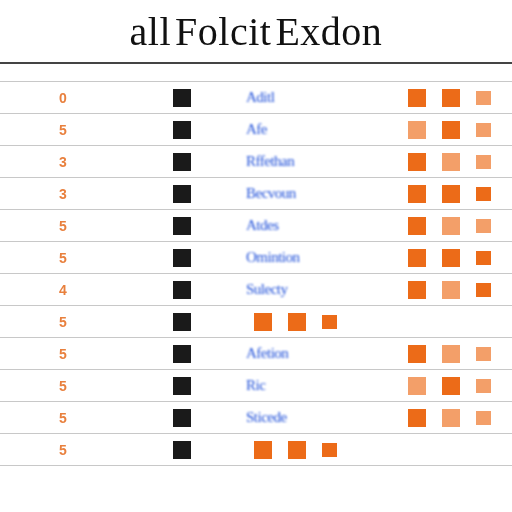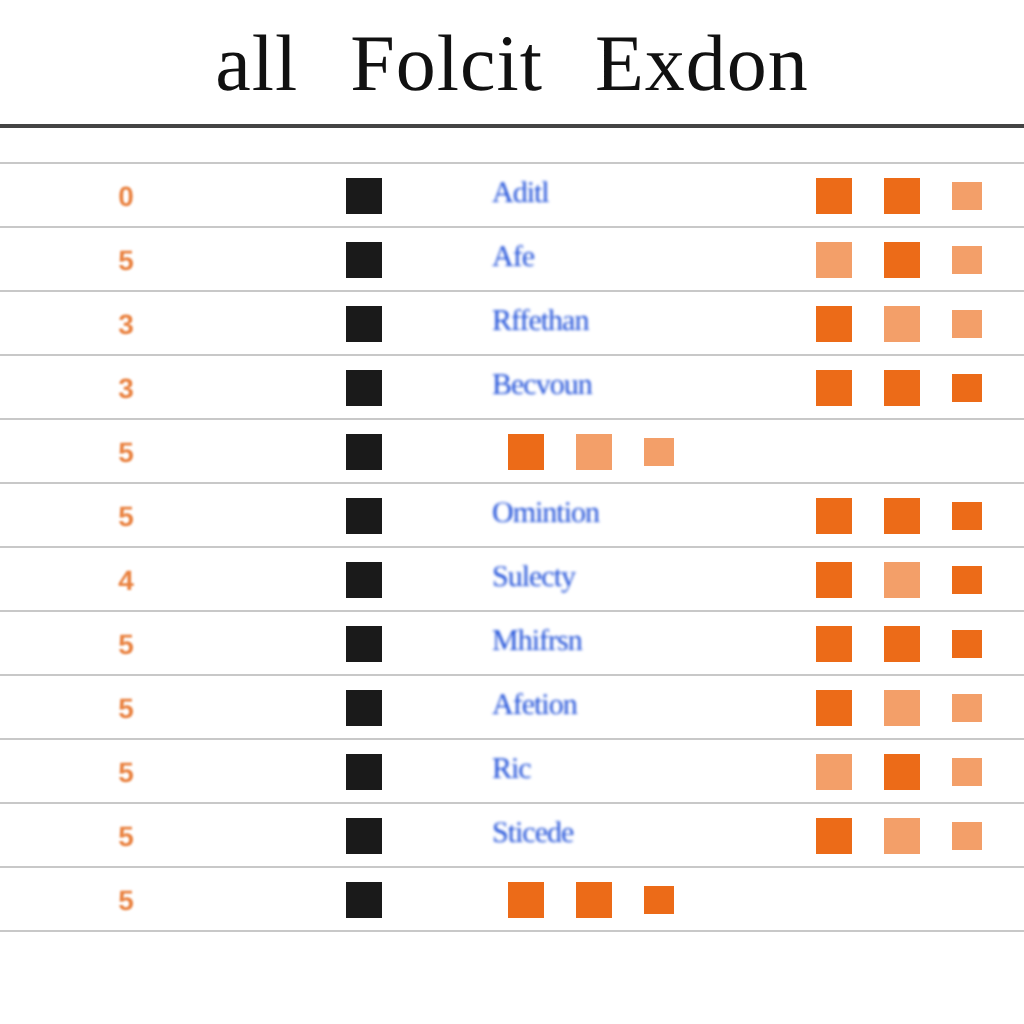--- a/index.html
+++ b/index.html
@@ -8,21 +8,21 @@
     height: 512px;
     overflow: hidden;
     background: #ffffff;
     font-family: Arial, Helvetica, sans-serif;
   }
   .title-bar {
     height: 64px;
     display: flex;
     align-items: center;
     justify-content: center;
-    gap: 26px;
+    gap: 4px;
     border-bottom: 2px solid #444;
     padding: 0 8px;
   }
   .title-bar span {
     font-size: 40px;
     font-weight: 400;
     color: #111;
     letter-spacing: 0.5px;
     white-space: nowrap;
     font-family: "Times New Roman", Times, serif;
@@ -156,20 +156,21 @@
           <div class="orange-box"></div>
           <div class="orange-box"></div>
           <div class="orange-box small"></div>
         </div>
       </div>
       <div class="row">
         <div class="col-left">5</div>
         <div class="col-mid">
           <div class="black-box"></div>
         </div>
+        <div class="col-label">Atdes</div>
         <div class="col-right">
           <div class="orange-box"></div>
           <div class="orange-box faded"></div>
           <div class="orange-box faded small"></div>
         </div>
       </div>
       <div class="row">
         <div class="col-left">5</div>
         <div class="col-mid">
           <div class="black-box"></div>
@@ -191,21 +192,20 @@
           <div class="orange-box"></div>
           <div class="orange-box faded"></div>
           <div class="orange-box small"></div>
         </div>
       </div>
       <div class="row">
         <div class="col-left">5</div>
         <div class="col-mid">
           <div class="black-box"></div>
         </div>
-        <div class="col-label">Mhifrsn</div>
         <div class="col-right">
           <div class="orange-box"></div>
           <div class="orange-box"></div>
           <div class="orange-box small"></div>
         </div>
       </div>
       <div class="row">
         <div class="col-left">5</div>
         <div class="col-mid">
           <div class="black-box"></div>

